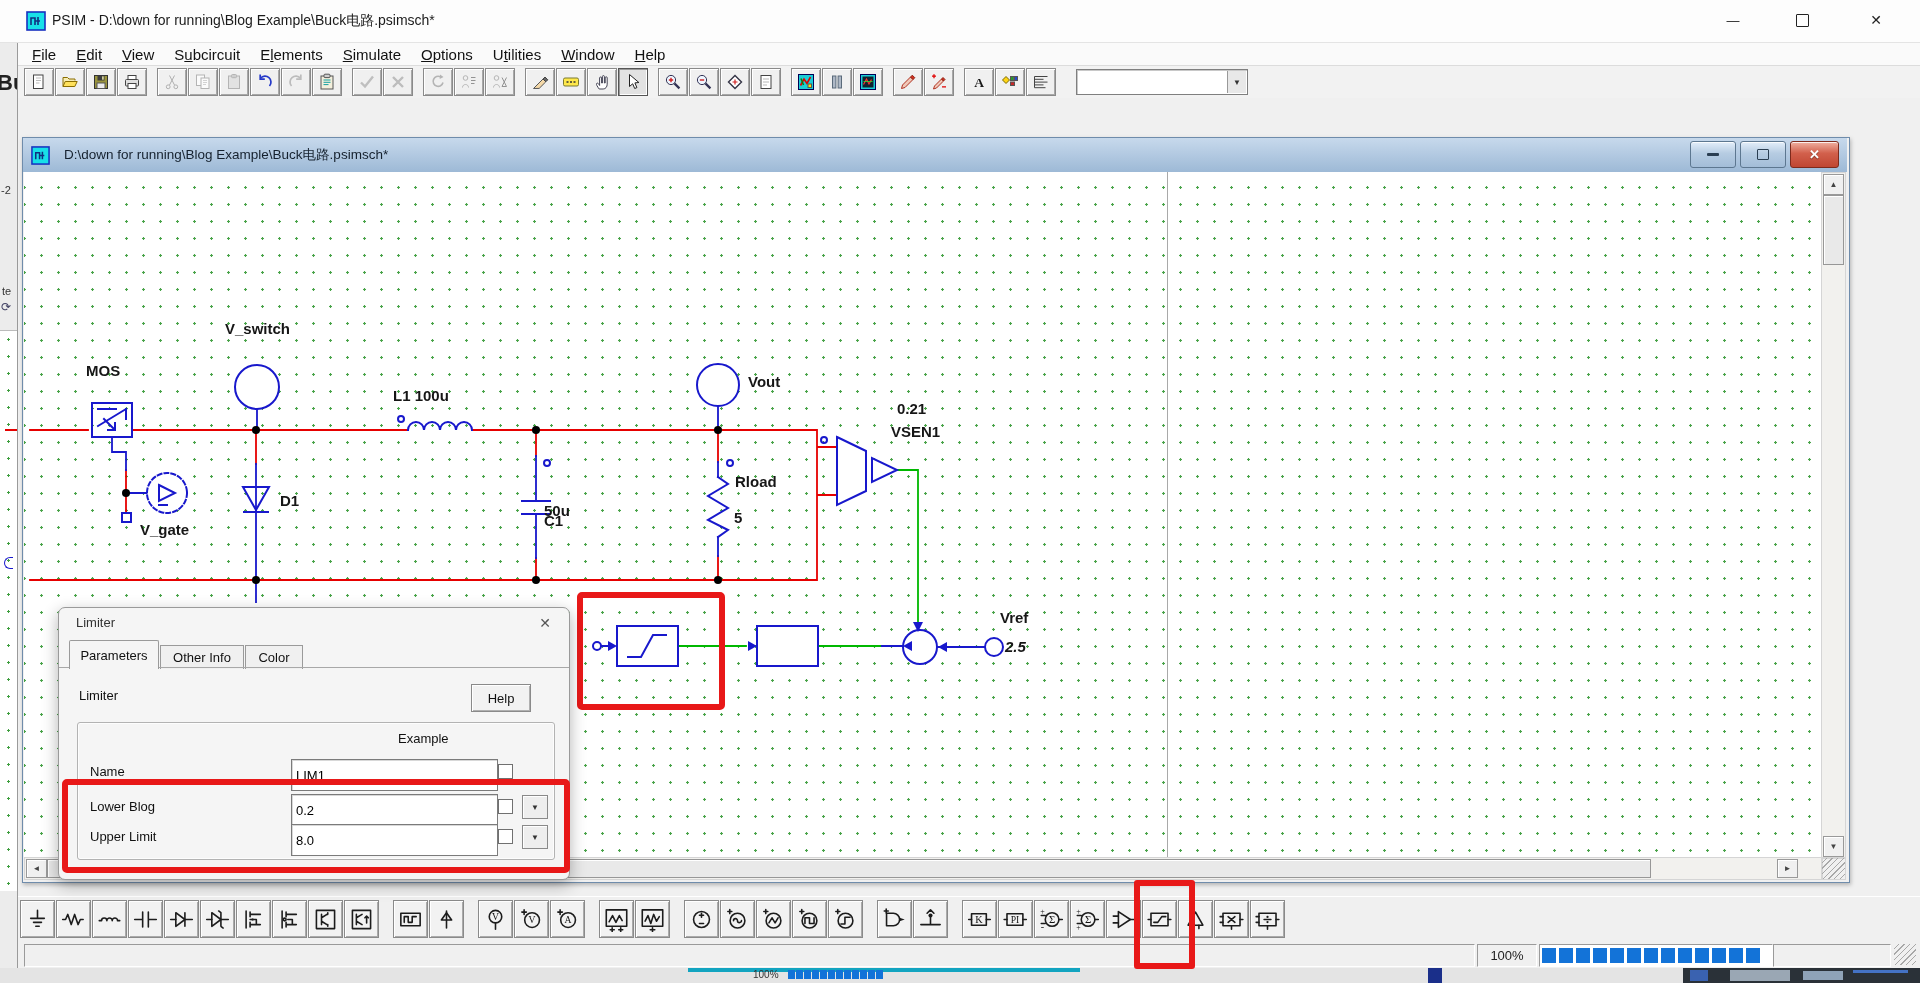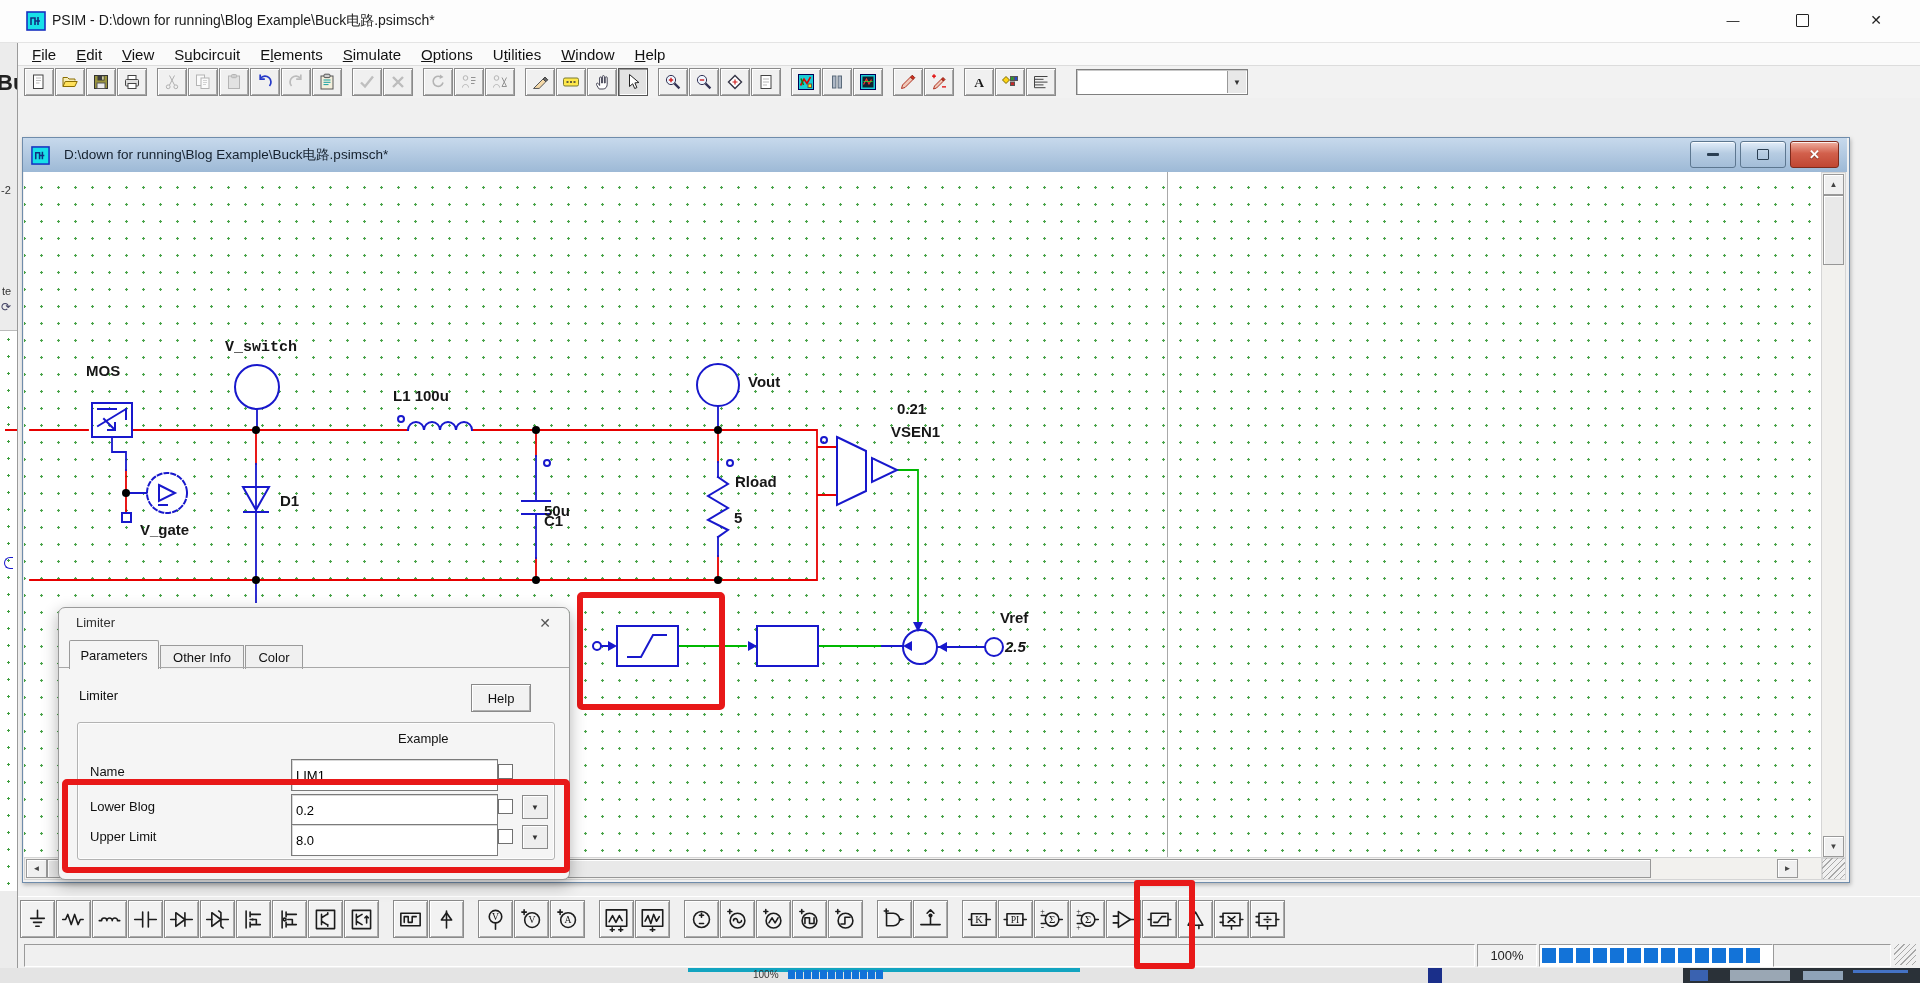--- a/index.html
+++ b/index.html
@@ -470,21 +470,21 @@
         <circle class="dot" cx="256" cy="430" r="4"></circle>
         <circle class="dot" cx="536" cy="430" r="4"></circle>
         <circle class="dot" cx="718" cy="430" r="4"></circle>
         <circle class="dot" cx="256" cy="580" r="4"></circle>
         <circle class="dot" cx="536" cy="580" r="4"></circle>
         <circle class="dot" cx="718" cy="580" r="4"></circle>
         <circle class="dot" cx="126" cy="493" r="4"></circle>
       </svg>
       <div id="labels-layer">
           <div class="slabel" style="left: 86px; top: 362px;">MOS</div>
-          <div class="slabel" style="left: 225px; top: 339px; font-family: Liberation Mono, monospace;">V_switch</div>
+          <div class="slabel" style="left: 225px; top: 320px;">V_switch</div>
           <div class="slabel" style="left: 393px; top: 387px;">L1 100u</div>
           <div class="slabel" style="left: 280px; top: 492px;">D1</div>
           <div class="slabel" style="left: 140px; top: 521px;">V_gate</div>
           <div class="slabel" style="left: 544px; top: 502px;">50u</div>
           <div class="slabel" style="left: 544px; top: 512px;">C1</div>
           <div class="slabel" style="left: 748px; top: 373px;">Vout</div>
           <div class="slabel" style="left: 735px; top: 473px;">Rload</div>
           <div class="slabel" style="left: 734px; top: 509px;">5</div>
           <div class="slabel" style="left: 897px; top: 400px;">0.21</div>
           <div class="slabel" style="left: 891px; top: 423px;">VSEN1</div>

